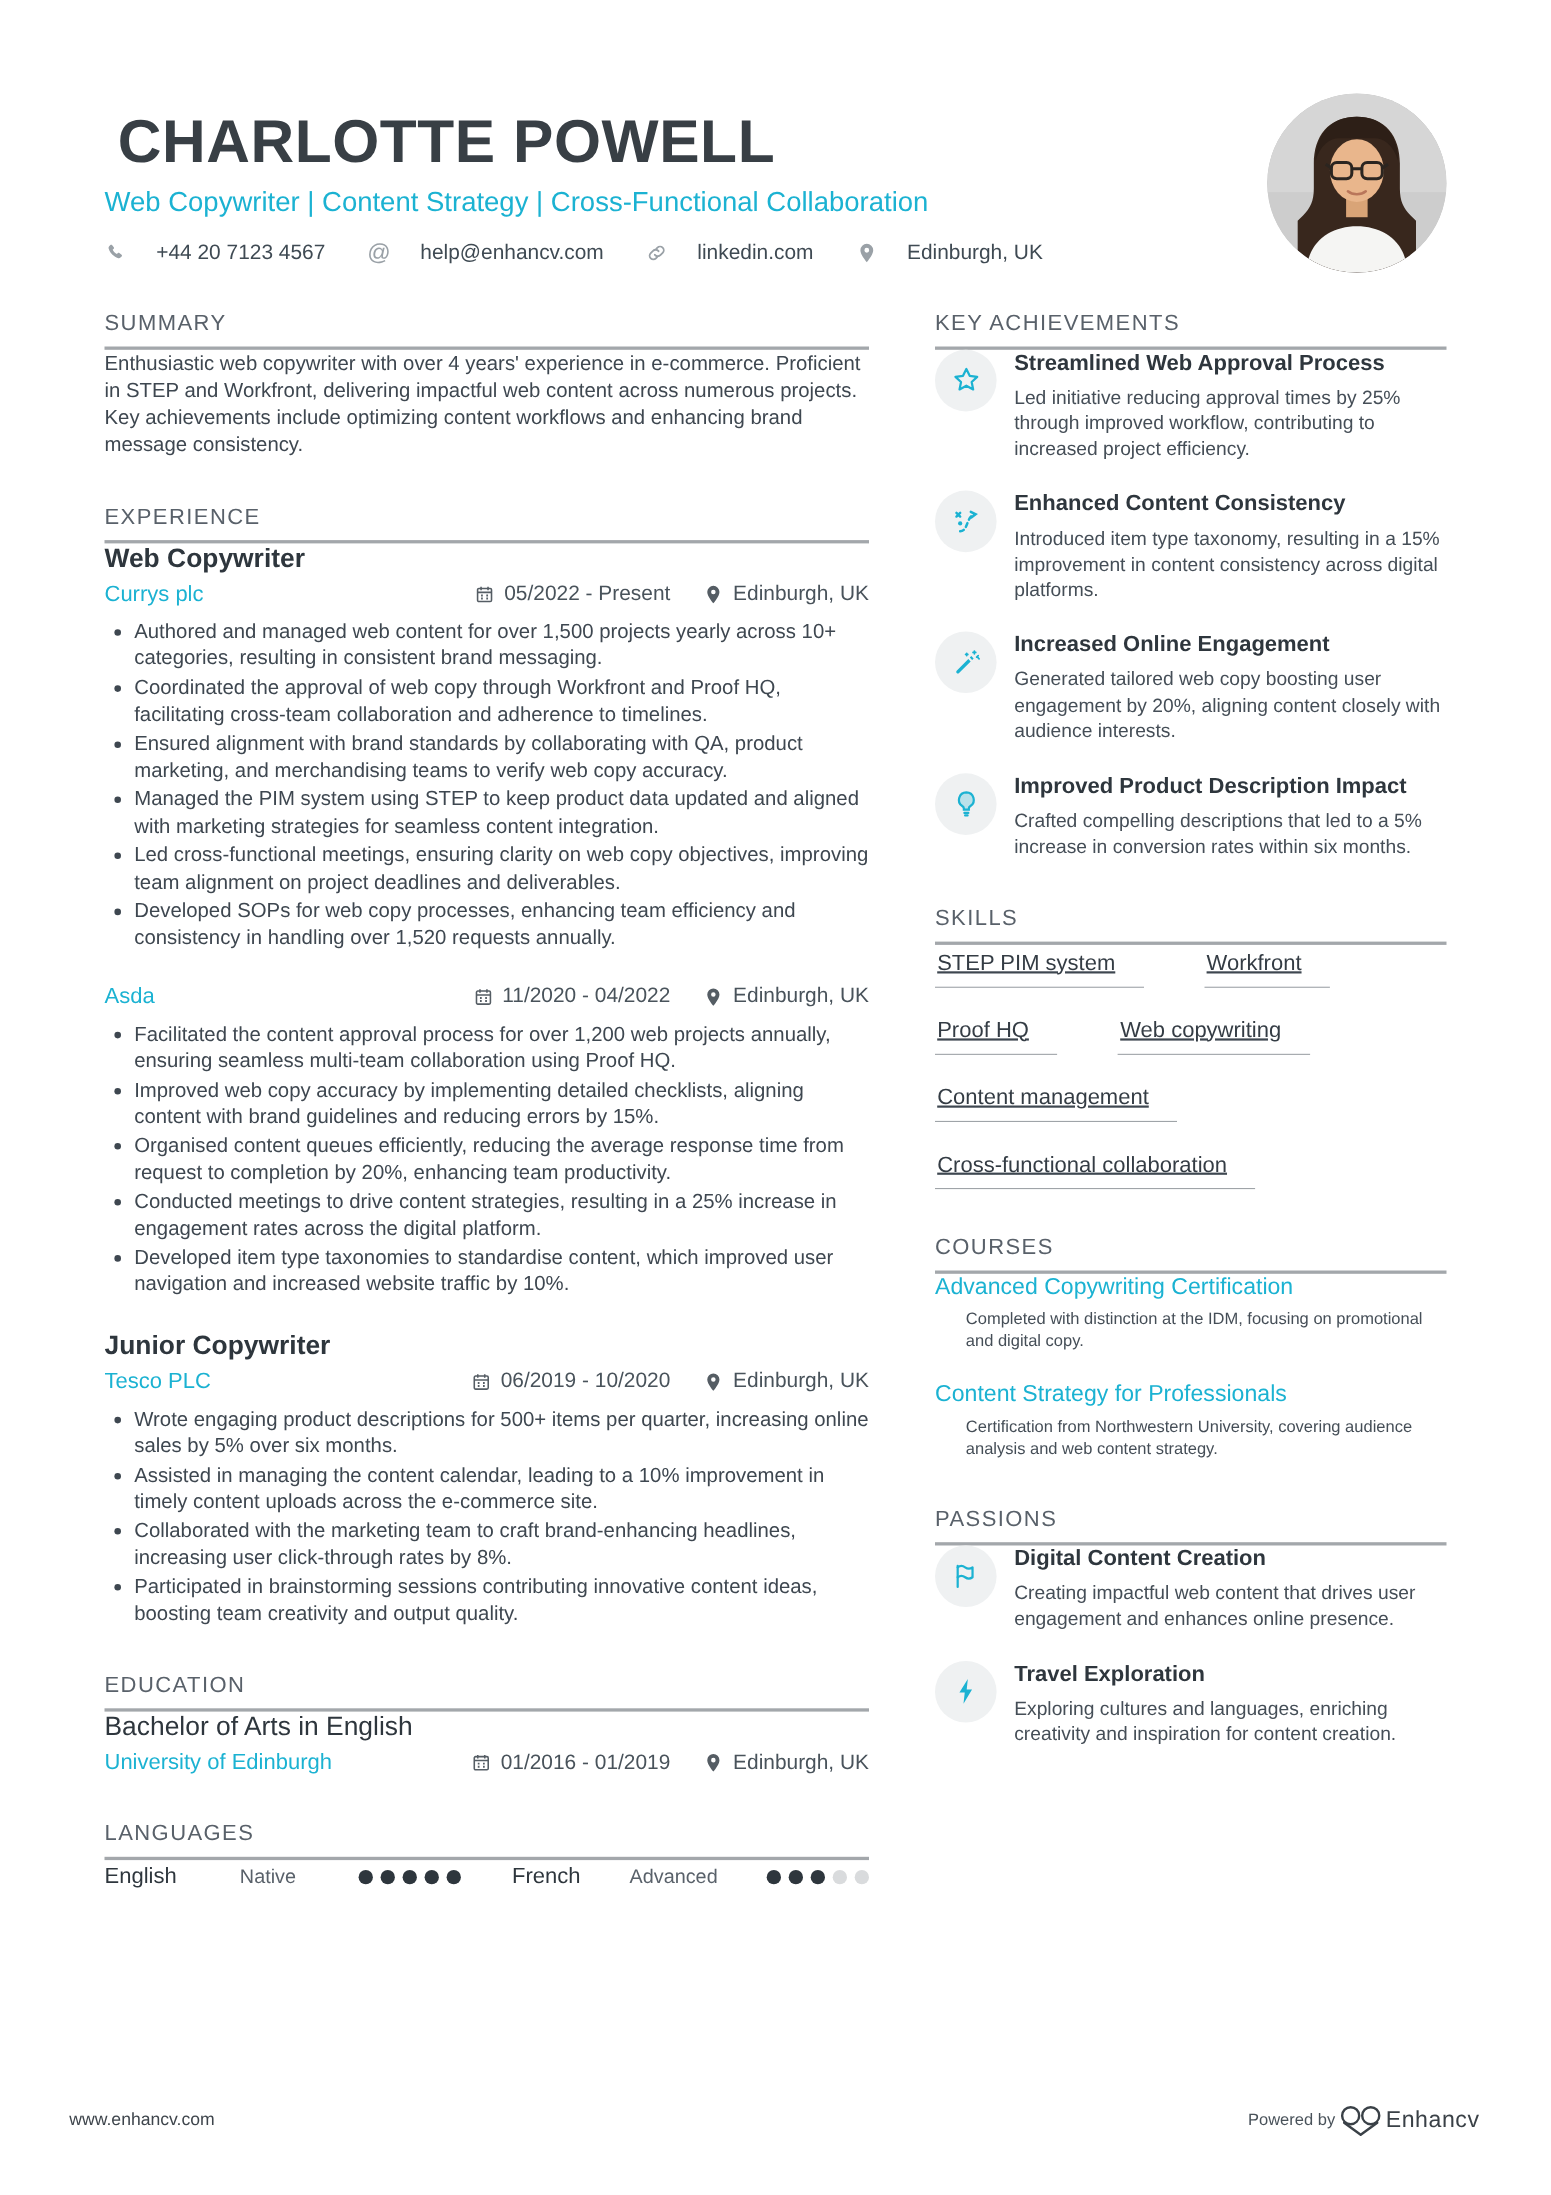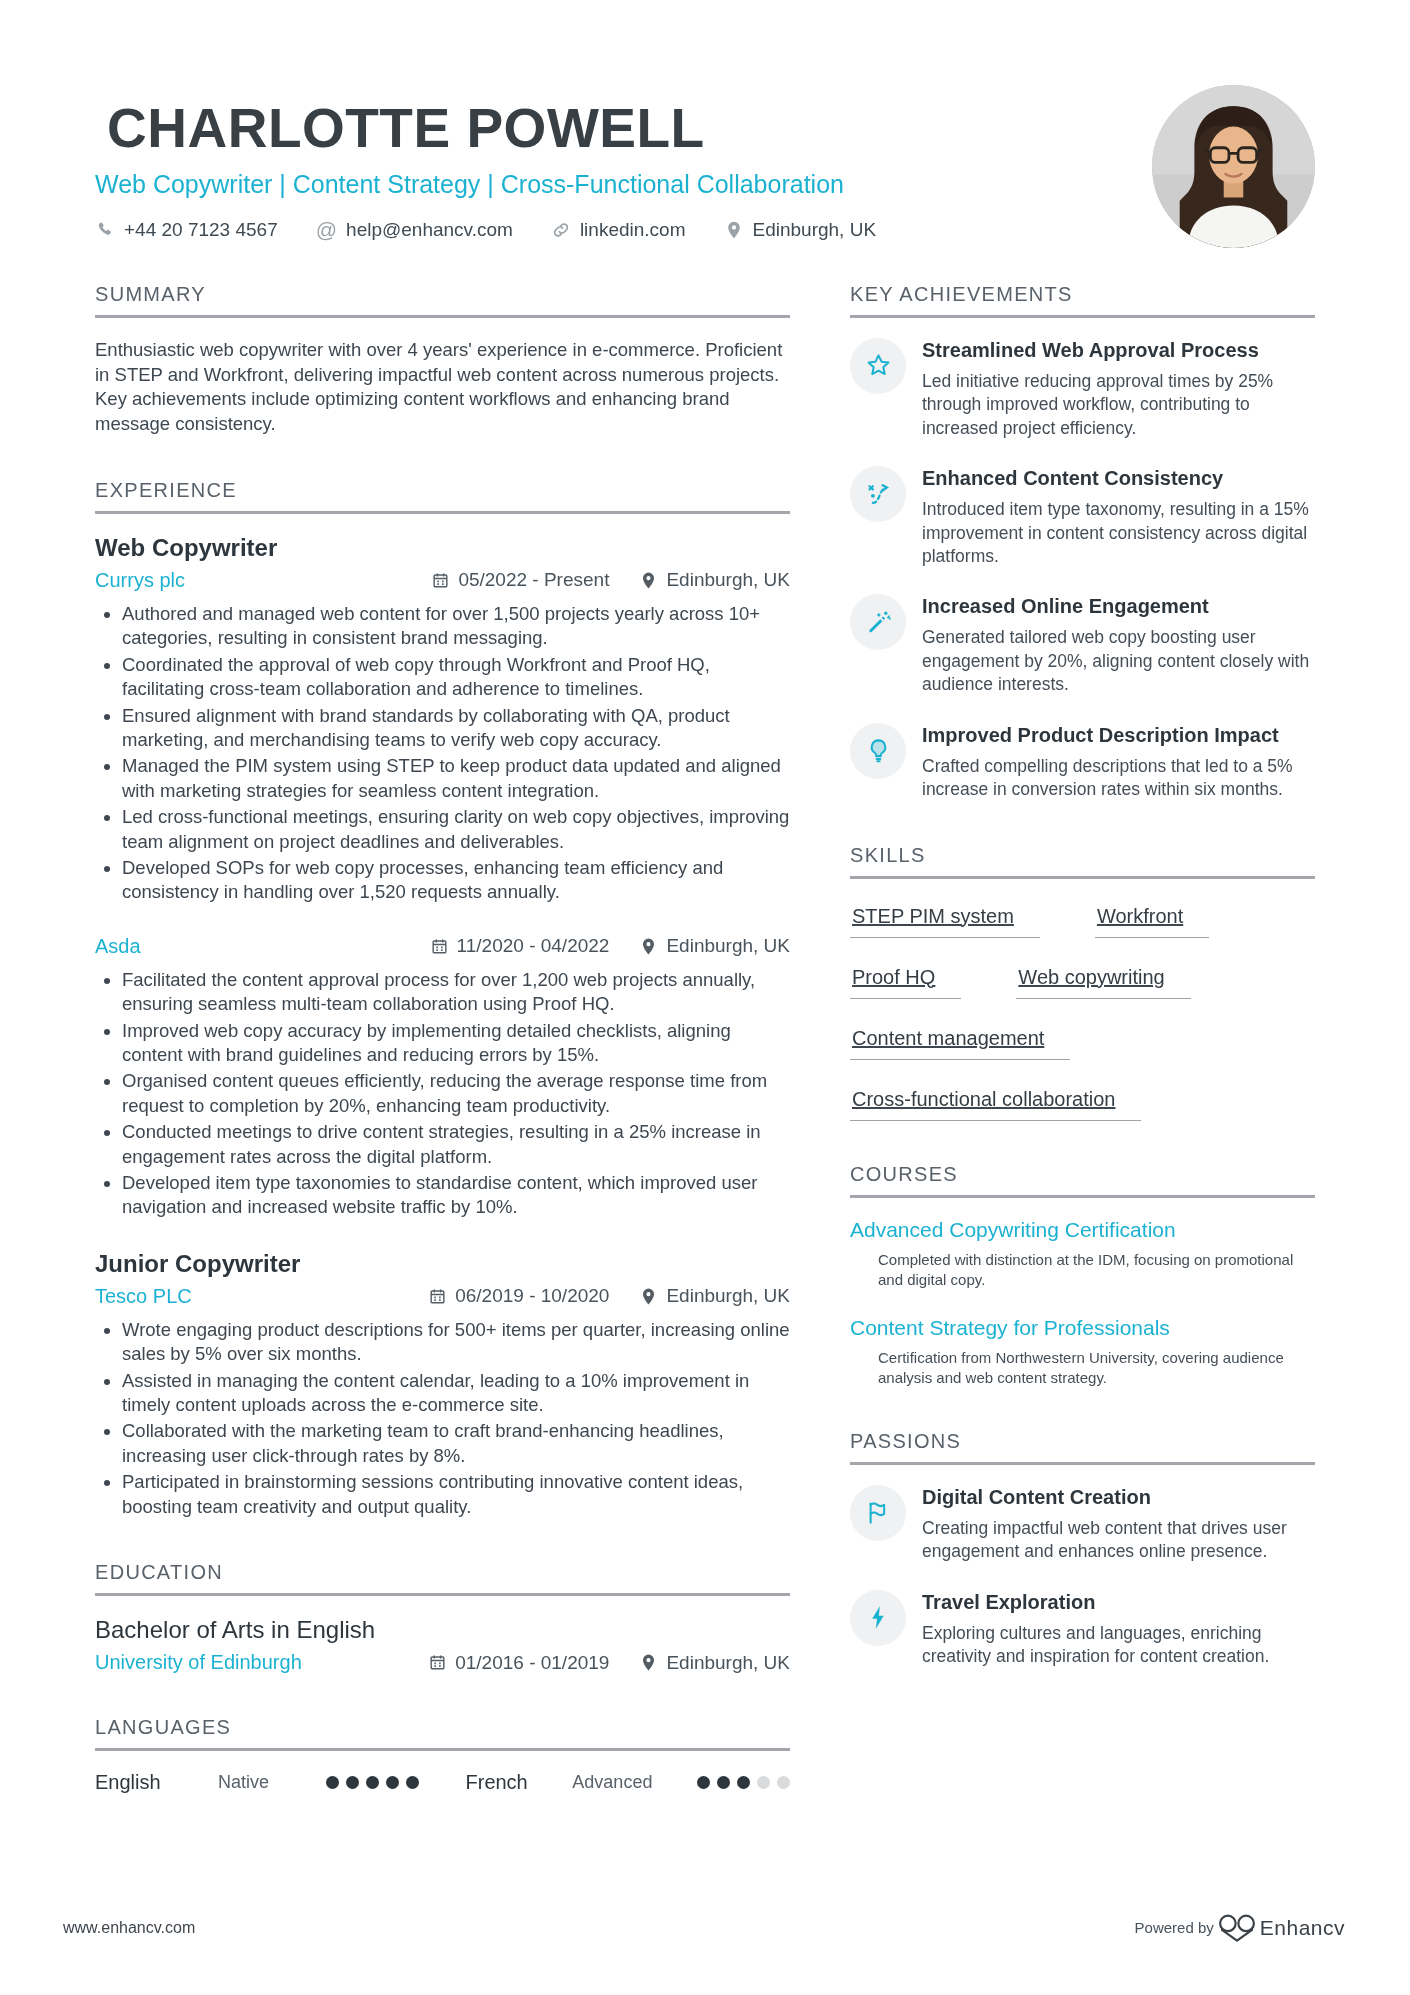--- a/index.html
+++ b/index.html
@@ -4,33 +4,33 @@
 <style>
   html,body{margin:0;padding:0;background:#ffffff;}
   body{font-family:"Liberation Sans",sans-serif;color:#3e4750;}
   .page{position:relative;width:1410px;height:1995px;background:#fff;overflow:hidden;}
 
   
   .header{padding:88px 95px 0 95px;position:relative;}
   .name{font-size:55px;line-height:1.05;font-weight:700;color:#383f45;letter-spacing:.5px;margin:12px;}
   .headline{margin-top:12px;font-size:25px;color:var(--accent);}
   .contact-row{display:flex;align-items:center;gap:38px;margin-top:20px;font-size:19px;color:#3f4a53;}
-  .contact-item{display:flex;align-items:center;gap:9px;}
+  .contact-item{display:flex;align-items:center;gap:27px;}
   .contact-item .cicon{color:#9aa1a7;display:flex;align-items:center;}
   .contact-item .cicon svg{width:20px;height:20px;}
   .at-glyph{font-size:21px;color:#9aa1a7;line-height:1;}
   .avatar{position:absolute;top:85px;right:95px;width:163px;height:163px;border-radius:50%;overflow:hidden;background:#c9c9c9;}
   .avatar svg{width:100%;height:100%;display:block;}
 
   
   .columns{display:flex;gap:60px;padding:0 95px;margin-top:42px;}
   .col-left{width:695px;flex:none;}
   .col-right{flex:1;min-width:0;}
   .section{margin-bottom:42px;}
-  .section-heading{font-size:20px;color:#59616a;letter-spacing:1.3px;padding-bottom:9px;border-bottom:3px solid #a3a7ab;margin-bottom:20px;}
+  .section-heading{font-size:20px;color:#59616a;letter-spacing:1.3px;padding-bottom:9px;border-bottom:3px solid #a3a7ab;}
 
   .summary-text{font-size:18.5px;line-height:1.34;color:#3e4750;}
 
   
   .job{margin-bottom:30px;}
   .job-title{font-size:24px;font-weight:700;color:#2e363d;}
   .job-meta{display:flex;align-items:center;margin-top:7px;}
   .company{font-size:20px;color:var(--accent);flex:1;}
   .meta-item{display:flex;align-items:center;gap:8px;font-size:19px;color:#49535b;}
   .meta-item + .meta-item{margin-left:30px;}

